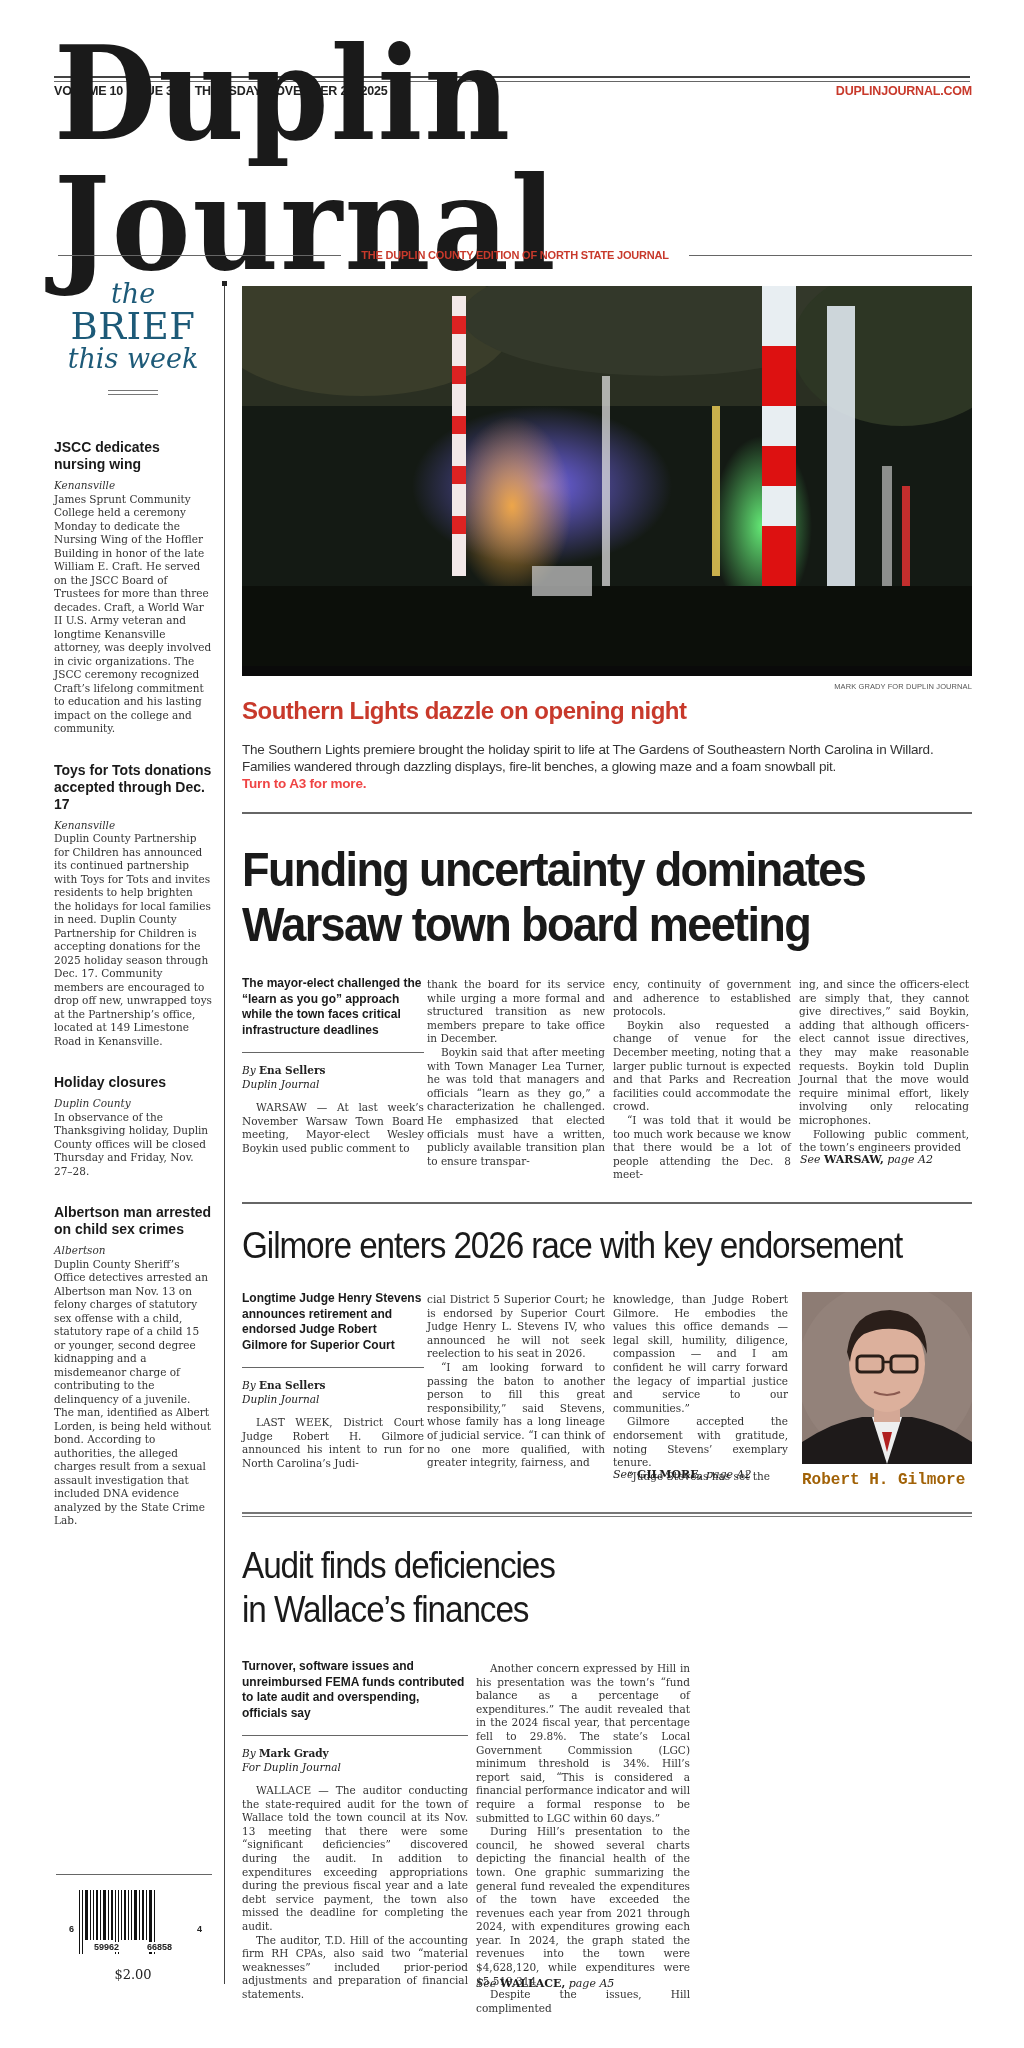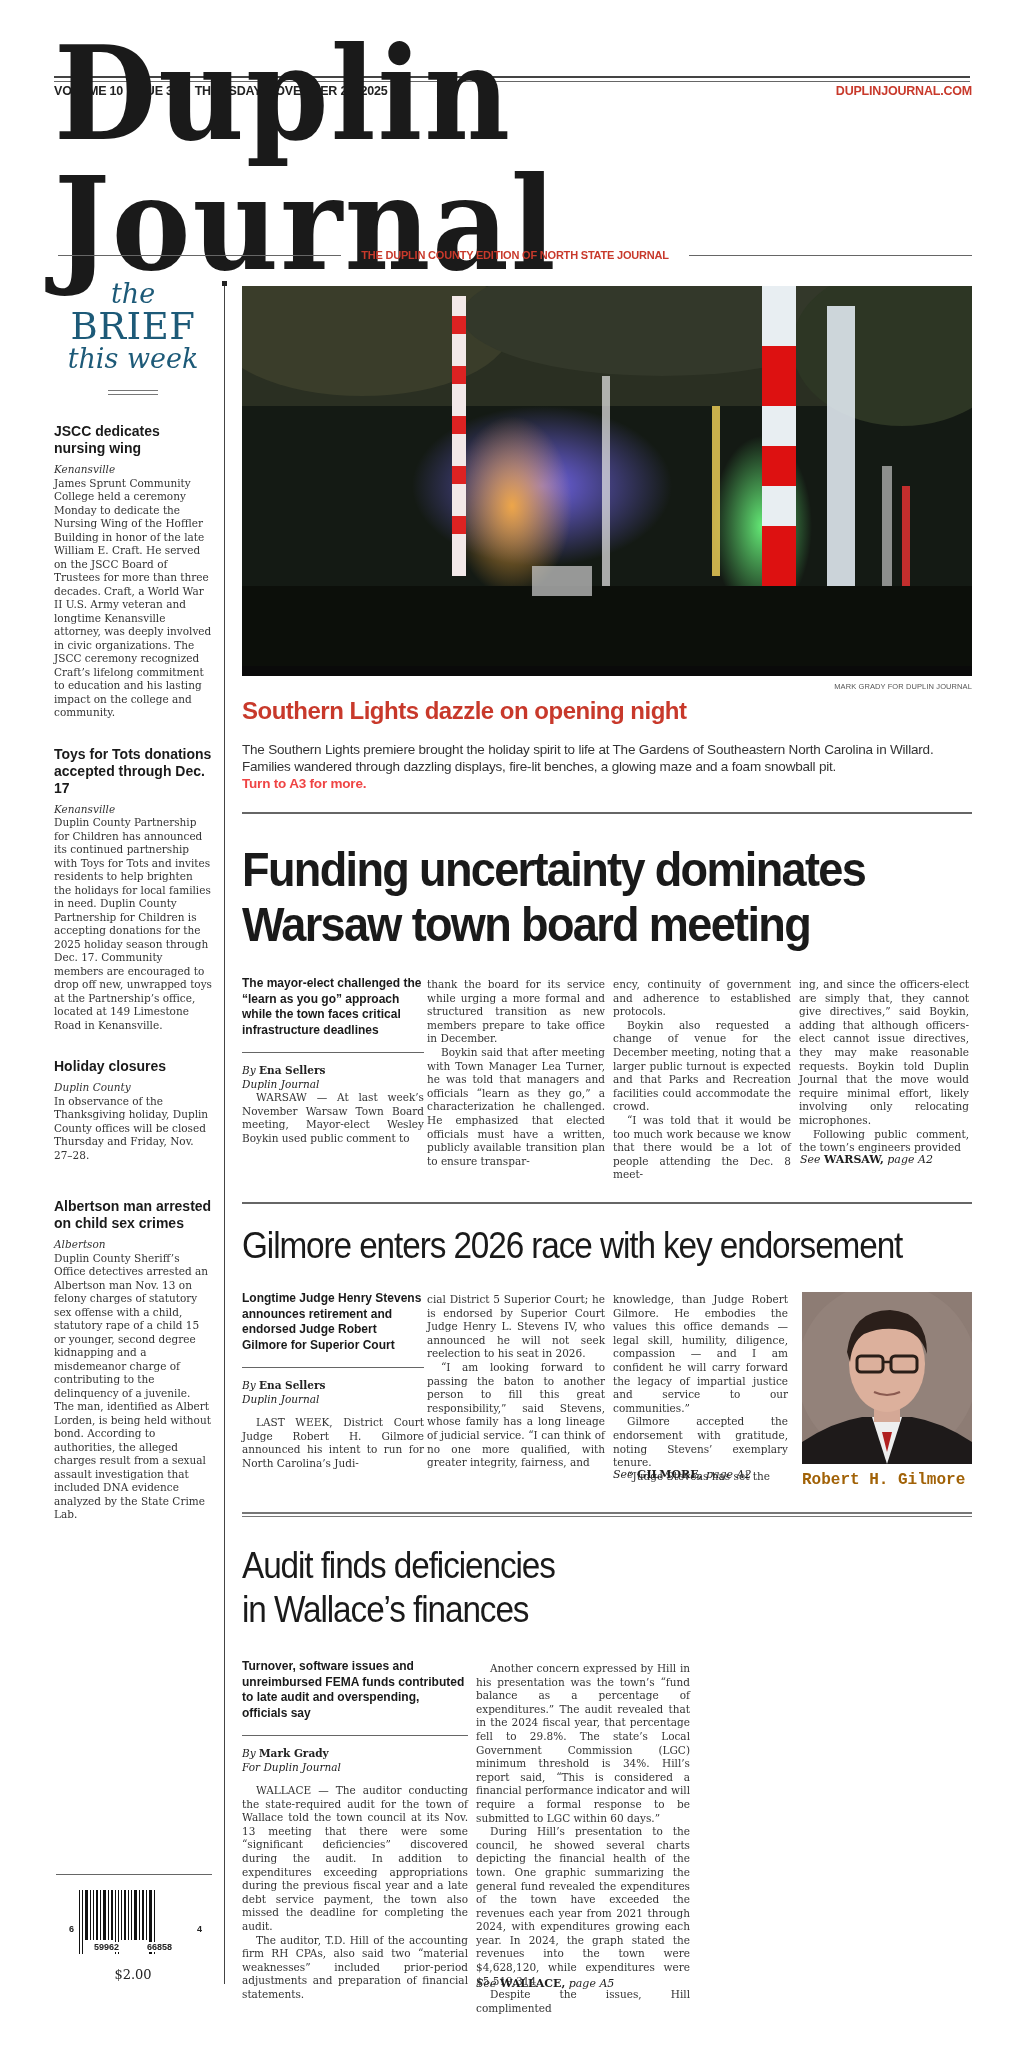--- a/index.html
+++ b/index.html
@@ -88,36 +88,36 @@
 </div>
 
 <div class="abs sidebar">
   <div class="brief-title">
     <span class="a">the</span>
     <span class="b">BRIEF</span>
     <span class="c">this week</span>
   </div>
   <div class="brief-rule"></div>
 
-  <div class="brief-item" style="margin-top:28px">
+  <div class="brief-item" style="margin-top:44px">
     <h3>JSCC dedicates nursing wing</h3>
     <div class="loc">Kenansville</div>
     <p>James Sprunt Community College held a ceremony Monday to dedicate the Nursing Wing of the Hoffler Building in honor of the late William E. Craft. He served on the JSCC Board of Trustees for more than three decades. Craft, a World War II U.S. Army veteran and longtime Kenansville attorney, was deeply involved in civic organizations. The JSCC ceremony recognized Craft’s lifelong commitment to education and his lasting impact on the college and community.</p>
   </div>
   <div class="brief-item" style="margin-top:26px">
     <h3>Toys for Tots donations accepted through Dec. 17</h3>
     <div class="loc">Kenansville</div>
     <p>Duplin County Partnership for Children has announced its continued partnership with Toys for Tots and invites residents to help brighten the holidays for local families in need. Duplin County Partnership for Children is accepting donations for the 2025 holiday season through Dec. 17. Community members are encouraged to drop off new, unwrapped toys at the Partnership’s office, located at 149 Limestone Road in Kenansville.</p>
   </div>
   <div class="brief-item" style="margin-top:26px">
     <h3>Holiday closures</h3>
     <div class="loc">Duplin County</div>
     <p>In observance of the Thanksgiving holiday, Duplin County offices will be closed Thursday and Friday, Nov. 27–28.</p>
   </div>
-  <div class="brief-item" style="margin-top:36px">
+  <div class="brief-item" style="margin-top:26px">
     <h3>Albertson man arrested on child sex crimes</h3>
     <div class="loc">Albertson</div>
     <p>Duplin County Sheriff’s Office detectives arrested an Albertson man Nov. 13 on felony charges of statutory sex offense with a child, statutory rape of a child 15 or younger, second degree kidnapping and a misdemeanor charge of contributing to the delinquency of a juvenile. The man, identified as Albert Lorden, is being held without bond. According to authorities, the alleged charges result from a sexual assault investigation that included DNA evidence analyzed by the State Crime Lab.</p>
   </div>
 </div>
 
 <div class="abs sidebar-bottom-rule"></div>
 <div class="abs barcode">
   <div class="bars">
     <i class="l" style="width:1px"></i>
@@ -207,21 +207,21 @@
 
 <div class="abs h-warsaw">Funding uncertainty dominates Warsaw town board meeting</div>
 
 <div class="abs" style="left:242px;top:976px;width:182px">
   <div class="deck">The mayor-elect challenged the “learn as you go” approach while the town faces critical infrastructure deadlines</div>
   <div class="deck-rule"></div>
   <div class="byline">
     <i>By</i> <b>Ena Sellers</b><br>
     <i>Duplin Journal</i>
   </div>
-  <div class="body-col" style="">
+  <div class="body-col" style="margin-top:10px">
     <p>WARSAW — At last week’s November Warsaw Town Board meeting, Mayor-elect Wesley Boykin used public comment to</p>
   </div>
 </div>
 <div class="abs body-col" style="left:427px;top:978px;width:178px">
   <p class="noind">thank the board for its service while urging a more formal and structured transition as new members prepare to take office in December.</p>
   <p>Boykin said that after meeting with Town Manager Lea Turner, he was told that managers and officials “learn as they go,” a characterization he challenged. He emphasized that elected officials must have a written, publicly available transition plan to ensure transpar-</p>
 </div>
 <div class="abs body-col" style="left:613px;top:978px;width:178px">
   <p class="noind">ency, continuity of government and adherence to established protocols.</p>
   <p>Boykin also requested a change of venue for the December meeting, noting that a larger public turnout is expected and that Parks and Recreation facilities could accommodate the crowd.</p>

